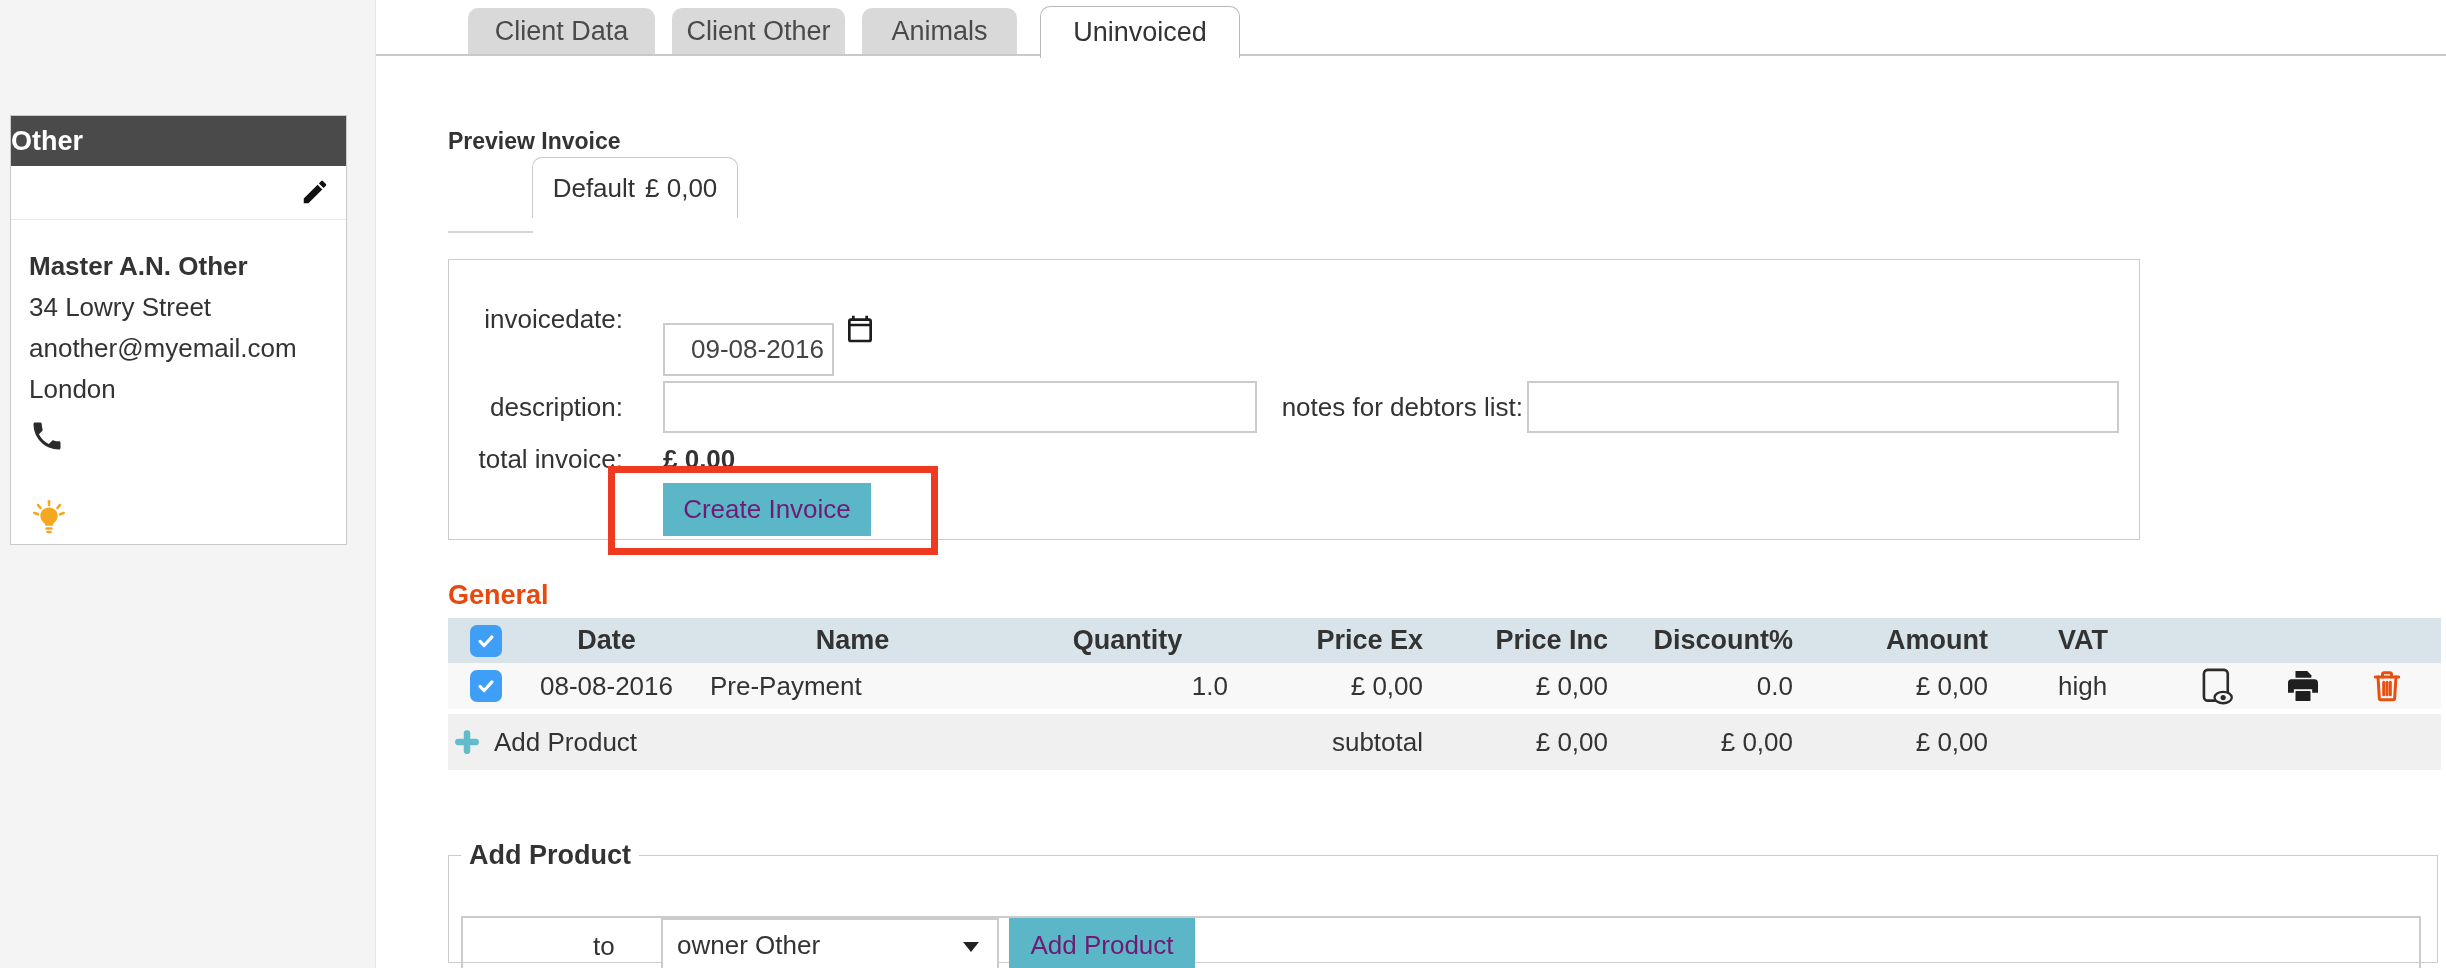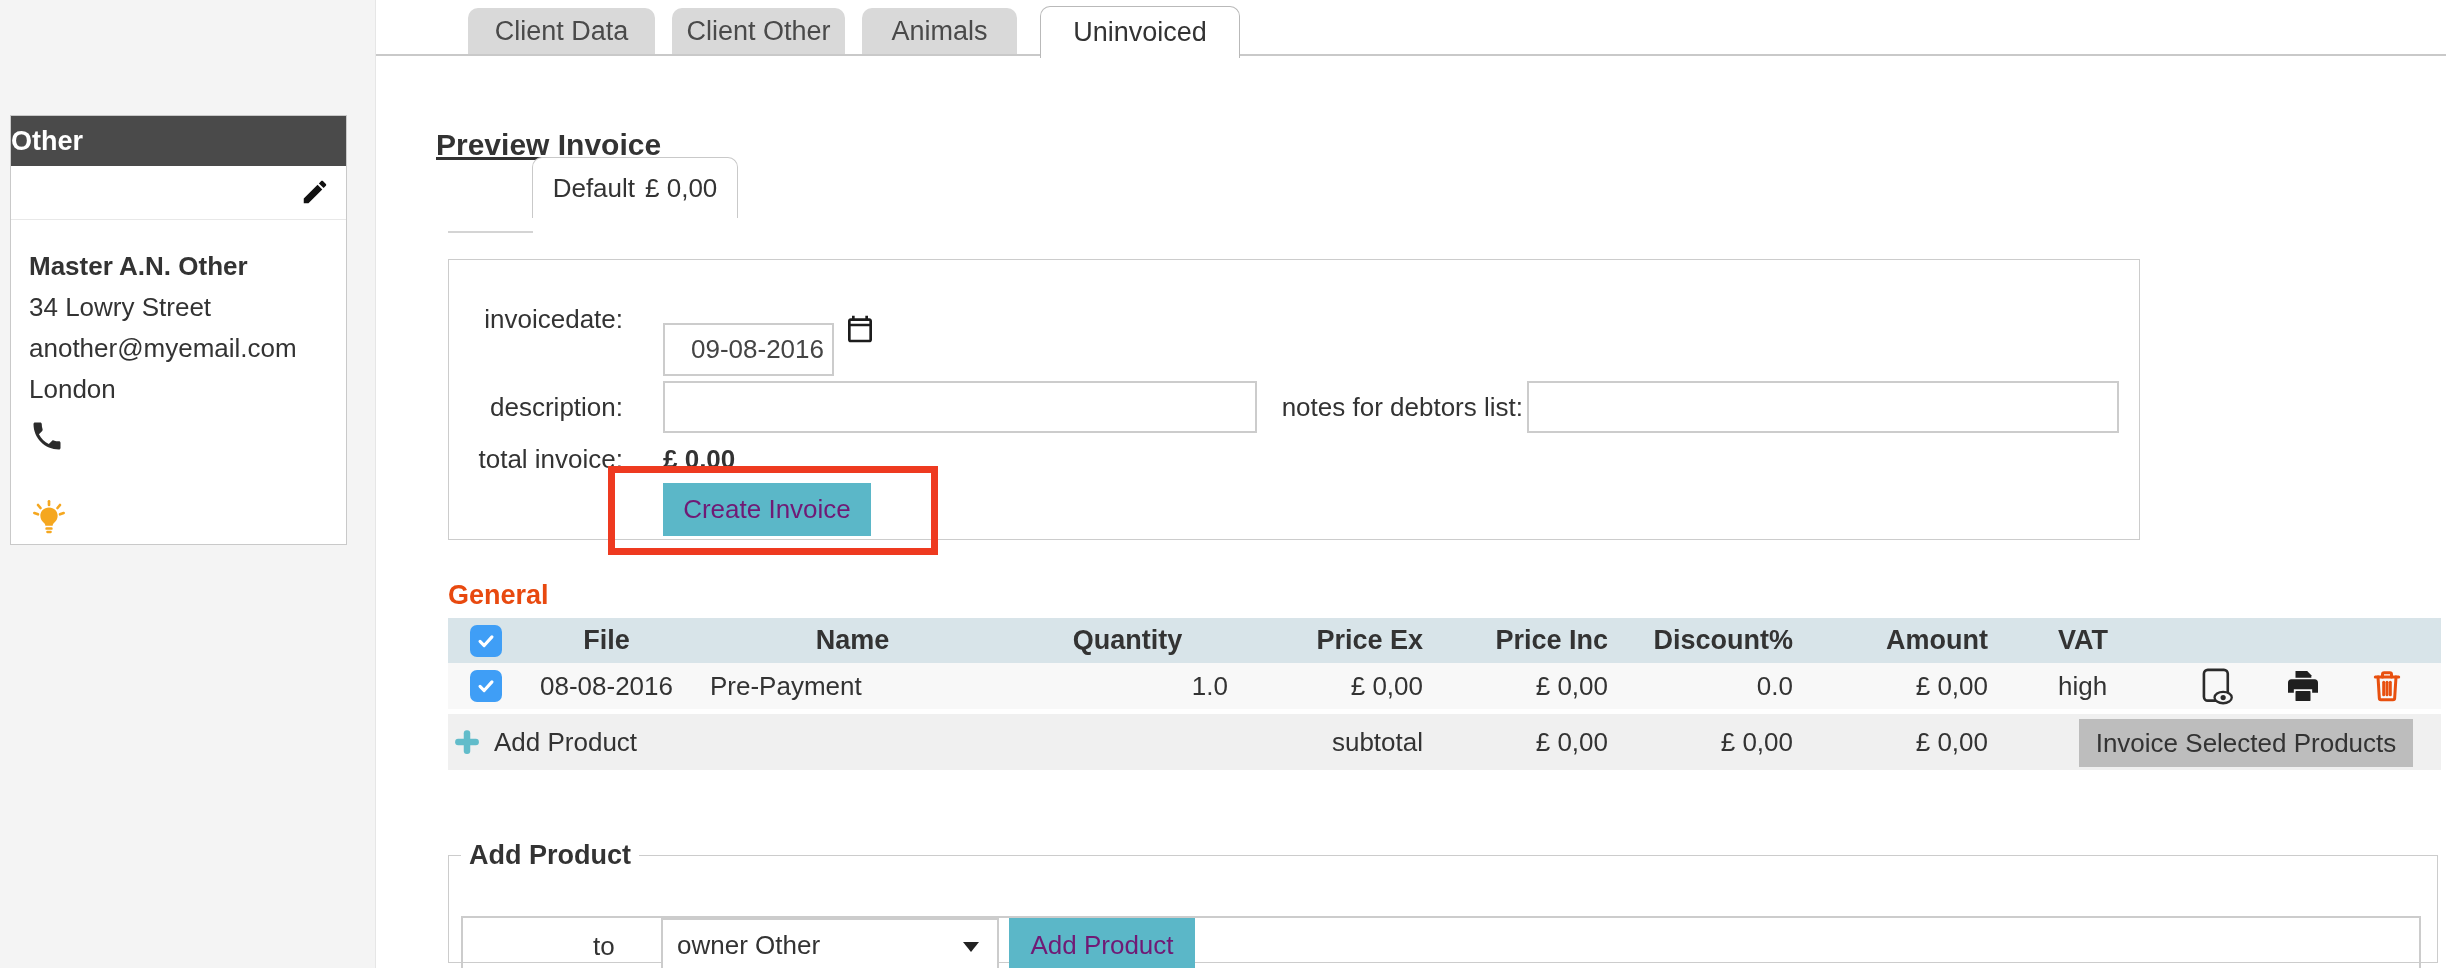--- a/index.html
+++ b/index.html
@@ -21,21 +21,21 @@
   .client-card { position:absolute; left:10px; top:115px; width:337px; height:430px; background:#fff; border:1px solid #c9c9c9; }
   .client-card-header { height:50px; background:#4a4a4a; color:#fff; font-weight:bold; font-size:27px; line-height:50px; }
   .edit-row { height:54px; border-bottom:1px solid #e8e8e8; position:relative; }
   .edit-row svg { position:absolute; right:16px; top:11px; }
   .client-info { padding:26px 18px 0 18px; font-size:26px; line-height:41px; }
   .client-name { font-weight:bold; }
   .phone-wrap { margin-top:8px; }
   .bulb-wrap { margin-top:34px; }
 
   
-  .preview-heading { position:absolute; left:436px; top:128px; font-size:30px; font-weight:bold;text-decoration:underline; }
+  .preview-heading { position:absolute; left:448px; top:128px; font-size:23px; font-weight:bold; }
   .invoice-tab { position:absolute; left:532px; top:157px; width:206px; height:61px; background:#fff;
                  border:1px solid #c9c9c9; border-bottom:none; border-radius:10px 10px 0 0; z-index:2;
                  display:flex; align-items:center; justify-content:center; gap:10px; font-size:26px; }
   .invoice-tab-underline { position:absolute; left:448px; top:231px; width:85px; height:2px; background:#d4d4d4; }
 
   .invoice-panel { position:absolute; left:448px; top:259px; width:1692px; height:281px; border:1px solid #ccc; background:#fff; }
   .form-label { position:absolute; width:300px; text-align:right; font-size:26px; color:#333; }
   .lb-invoicedate { left:-126px; top:44px; }
   .lb-description { left:-126px; top:132px; }
   .lb-total       { left:-126px; top:184px; }
@@ -161,21 +161,21 @@
   <div class="general-heading">General</div>
   <div class="products-table">
     <div class="t-row t-head">
       <div class="c-check">
         <div class="checkbox">
           <svg width="22" height="22" viewBox="0 0 24 24">
             <polyline points="5.5,12.5 10,17 18.5,7.5" fill="none" stroke="#fff" stroke-width="3.4" stroke-linecap="round" stroke-linejoin="round"></polyline>
           </svg>
         </div>
       </div>
-      <div class="c-center">File</div>
+      <div class="c-center">Date</div>
       <div class="c-center">Name</div>
       <div class="c-center">Quantity</div>
       <div class="c-right">Price Ex</div>
       <div class="c-right">Price Inc</div>
       <div class="c-right">Discount%</div>
       <div class="c-right">Amount</div>
       <div class="c-vat">VAT</div>
       <div></div>
     </div>
 
@@ -225,21 +225,20 @@
           <rect x="9.4" y="2.5" width="5.2" height="19" rx="2.4" fill="#62bcca"></rect>
           <rect x="2.5" y="9.4" width="19" height="5.2" rx="2.4" fill="#62bcca"></rect>
         </svg>
         <span>Add Product</span>
       </div>
       <div></div>
       <div class="c-right">subtotal</div>
       <div class="c-right">£ 0,00</div>
       <div class="c-right">£ 0,00</div>
       <div class="c-right">£ 0,00</div>
-      <button class="btn-invoice-selected">Invoice Selected Products</button>
     </div>
   </div>
 
   <fieldset class="addprod-fieldset">
     <legend>Add Product</legend>
     <div class="addprod-inner">
       <div class="to-label">to</div>
       <div class="owner-select">
         <span>owner Other</span>
         <span class="arrow"></span>

